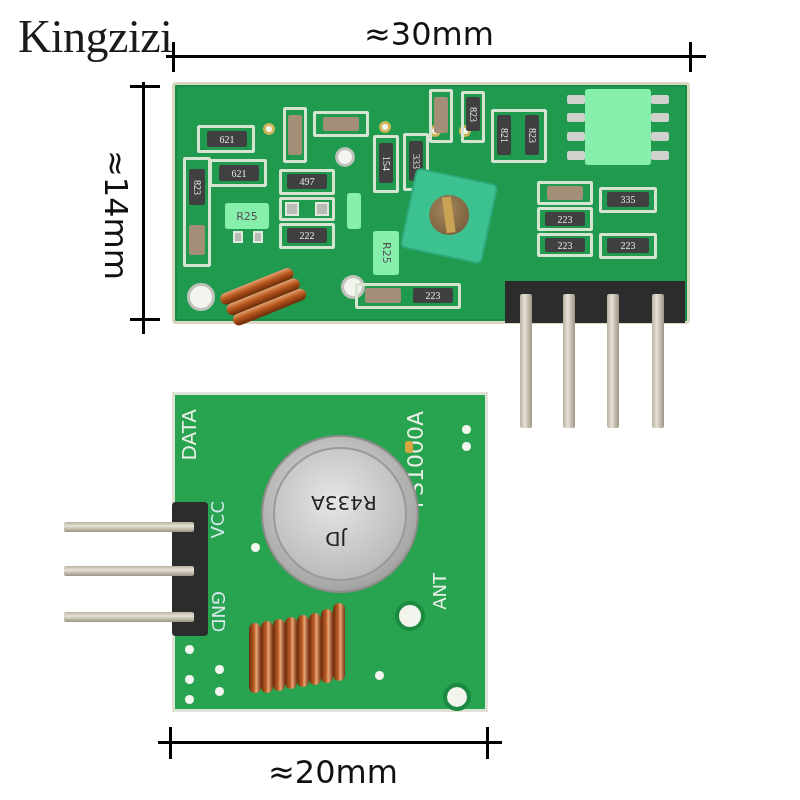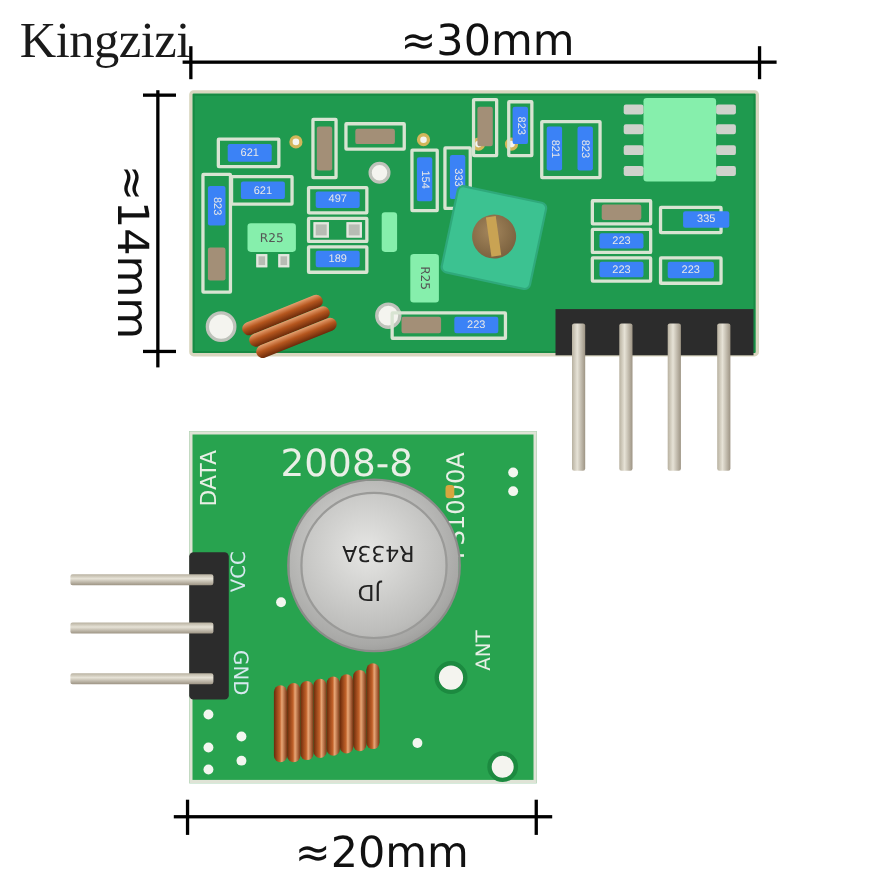--- a/index.html
+++ b/index.html
@@ -5,34 +5,34 @@
   html, body { margin: 0; padding: 0; }
   body {
     width: 800px; height: 800px; background: #ffffff; position: relative; overflow: hidden;
     font-family: "DejaVu Sans", sans-serif;
   }
   .abs { position: absolute; }
   .brand {
     left: 18px; top: 14px; font-family: "Liberation Serif", "DejaVu Serif", serif;
     font-size: 46px; color: #1a1a1a; letter-spacing: -0.5px; line-height: 1;
   }
-  .dim-label { font-size: 39px; color: #111; line-height: 1; font-family: "DejaVu Sans", sans-serif; }
+  .dim-label { font-size: 32px; color: #111; line-height: 1; font-family: "DejaVu Sans", sans-serif; }
   .hline { background: #000; height: 3px; }
   .vline { background: #000; width: 3px; }
 
   
   .rx-board {
     left: 172px; top: 82px; width: 512px; height: 236px;
     background: #1f9a4f; border: 3px solid #d9d6bf; border-radius: 4px;
     box-shadow: inset 0 0 0 2px #178a43;
   }
   .pad { background: #b7bcb4; border: 2px solid #e3e8df; box-sizing: border-box; }
   .outline { border: 3px solid #d8e4d2; box-sizing: border-box; border-radius: 2px; }
-  .res { background: #3b82f6; border-radius: 2px; color: #e8e8e8; font-size: 10px;
-         display: flex; align-items: center; justify-content: center; font-family: Liberation Sans, sans-serif; }
+  .res { background: #404040; border-radius: 2px; color: #e8e8e8; font-size: 10px;
+         display: flex; align-items: center; justify-content: center; font-family: Liberation Serif, serif; }
   .res.v { writing-mode: vertical-rl; }
   .cap { background: #a38f77; border-radius: 2px; }
   .via { border-radius: 50%; background: #f4f4ef; border: 3px solid #d2b65a; box-sizing: border-box; }
   .ic { background: #86efac; border-radius: 3px; }
   .ic-pin { background: #cfd2cc; border-radius: 2px; }
   .trimmer {
     background: #3cc291; border: 2px solid #2fa97b; transform: rotate(12deg); border-radius: 6px;
   }
   .trim-screw { border-radius: 50%; background: radial-gradient(circle at 40% 40%, #a4865c, #6d5535); }
   .trim-slot { background: #c9a353; }
@@ -101,21 +101,21 @@
   <div class="abs cap" style="left:148px; top:32px; width:36px; height:14px;"></div>
 
   <div class="abs outline" style="left:104px; top:84px; width:56px; height:26px;"></div>
   <div class="abs res" style="left:112px; top:89px; width:40px; height:15px;">497</div>
 
   <div class="abs outline" style="left:104px; top:112px; width:56px; height:24px;"></div>
   <div class="abs pad" style="left:110px; top:117px; width:14px; height:14px;"></div>
   <div class="abs pad" style="left:140px; top:117px; width:14px; height:14px;"></div>
 
   <div class="abs outline" style="left:104px; top:138px; width:56px; height:26px;"></div>
-  <div class="abs res" style="left:112px; top:143px; width:40px; height:15px;">189</div>
+  <div class="abs res" style="left:112px; top:143px; width:40px; height:15px;">222</div>
 
   <div class="abs ic" style="left:172px; top:108px; width:14px; height:36px;"></div>
 
   <div class="abs outline" style="left:198px; top:50px; width:26px; height:58px;"></div>
   <div class="abs res v" style="left:204px; top:58px; width:14px; height:40px;">154</div>
   <div class="abs outline" style="left:228px; top:48px; width:26px; height:58px;"></div>
   <div class="abs res v" style="left:234px; top:56px; width:14px; height:40px;">333</div>
 
   <div class="abs ic" style="left:198px; top:146px; width:26px; height:44px; color:#555; font-size:11px; writing-mode: vertical-rl; display:flex; align-items:center; justify-content:center;">R25</div>
 
@@ -151,21 +151,21 @@
   <div class="abs ic-pin" style="left:476px; top:47px; width:18px; height:9px;"></div>
   <div class="abs ic-pin" style="left:476px; top:66px; width:18px; height:9px;"></div>
 
   <div class="abs outline" style="left:362px; top:96px; width:56px; height:24px;"></div>
   <div class="abs cap" style="left:372px; top:101px; width:36px; height:14px;"></div>
   <div class="abs outline" style="left:362px; top:122px; width:56px; height:24px;"></div>
   <div class="abs res" style="left:370px; top:127px; width:40px; height:14px;">223</div>
   <div class="abs outline" style="left:362px; top:148px; width:56px; height:24px;"></div>
   <div class="abs res" style="left:370px; top:153px; width:40px; height:14px;">223</div>
   <div class="abs outline" style="left:424px; top:102px; width:58px; height:26px;"></div>
-  <div class="abs res" style="left:432px; top:107px; width:42px; height:15px;margin-left:14px;">335</div>
+  <div class="abs res" style="left:432px; top:107px; width:42px; height:15px;">335</div>
   <div class="abs outline" style="left:424px; top:148px; width:58px; height:26px;"></div>
   <div class="abs res" style="left:432px; top:153px; width:42px; height:15px;">223</div>
 
   <div class="abs outline" style="left:180px; top:198px; width:106px; height:26px;"></div>
   <div class="abs cap" style="left:190px; top:203px; width:36px; height:15px;"></div>
   <div class="abs res" style="left:238px; top:203px; width:40px; height:15px;">223</div>
 
   <div class="abs" style="left:48px; top:190px; width:80px; height:48px; transform: rotate(-22deg);">
     <div class="abs coil-turn" style="left:0; top:4px; width:78px; height:12px;"></div>
     <div class="abs coil-turn" style="left:2px; top:16px; width:78px; height:12px;"></div>
@@ -174,21 +174,20 @@
 
   <div class="abs hdr" style="left:330px; top:196px; width:180px; height:42px;"></div>
 </div>
 
 <div class="abs pin" style="left:520px; top:294px; width:12px; height:134px;"></div>
 <div class="abs pin" style="left:563px; top:294px; width:12px; height:134px;"></div>
 <div class="abs pin" style="left:607px; top:294px; width:12px; height:134px;"></div>
 <div class="abs pin" style="left:652px; top:294px; width:12px; height:134px;"></div>
 
 <div class="abs tx-board">
-  <div class="abs silk" style="left:80px; top:10px; font-size:34px;">2008-8</div>
   <div class="abs silk" style="left:230px; top:16px; font-size:22px; writing-mode: vertical-rl; transform: rotate(180deg);">FS1000A</div>
   <div class="abs silk" style="left:4px; top:14px; font-size:20px; writing-mode: vertical-rl; transform: rotate(180deg);">DATA</div>
   <div class="abs silk" style="left:34px; top:106px; font-size:18px; writing-mode: vertical-rl; transform: rotate(180deg); color:#d7e9ef;">VCC</div>
   <div class="abs silk" style="left:34px; top:196px; font-size:18px; writing-mode: vertical-rl; color:#d7e9ef;">GND</div>
   <div class="abs silk" style="left:256px; top:178px; font-size:18px; writing-mode: vertical-rl; transform: rotate(180deg);">ANT</div>
 
   <div class="abs can-outer" style="left:86px; top:40px; width:154px; height:154px;">
     <div class="abs can-inner" style="left:10px; top:10px; width:130px; height:130px;">
       <div class="abs can-text" style="left:36px; top:44px; font-size:20px;">R433A</div>
       <div class="abs can-text" style="left:50px; top:80px; font-size:20px;">JD</div>

